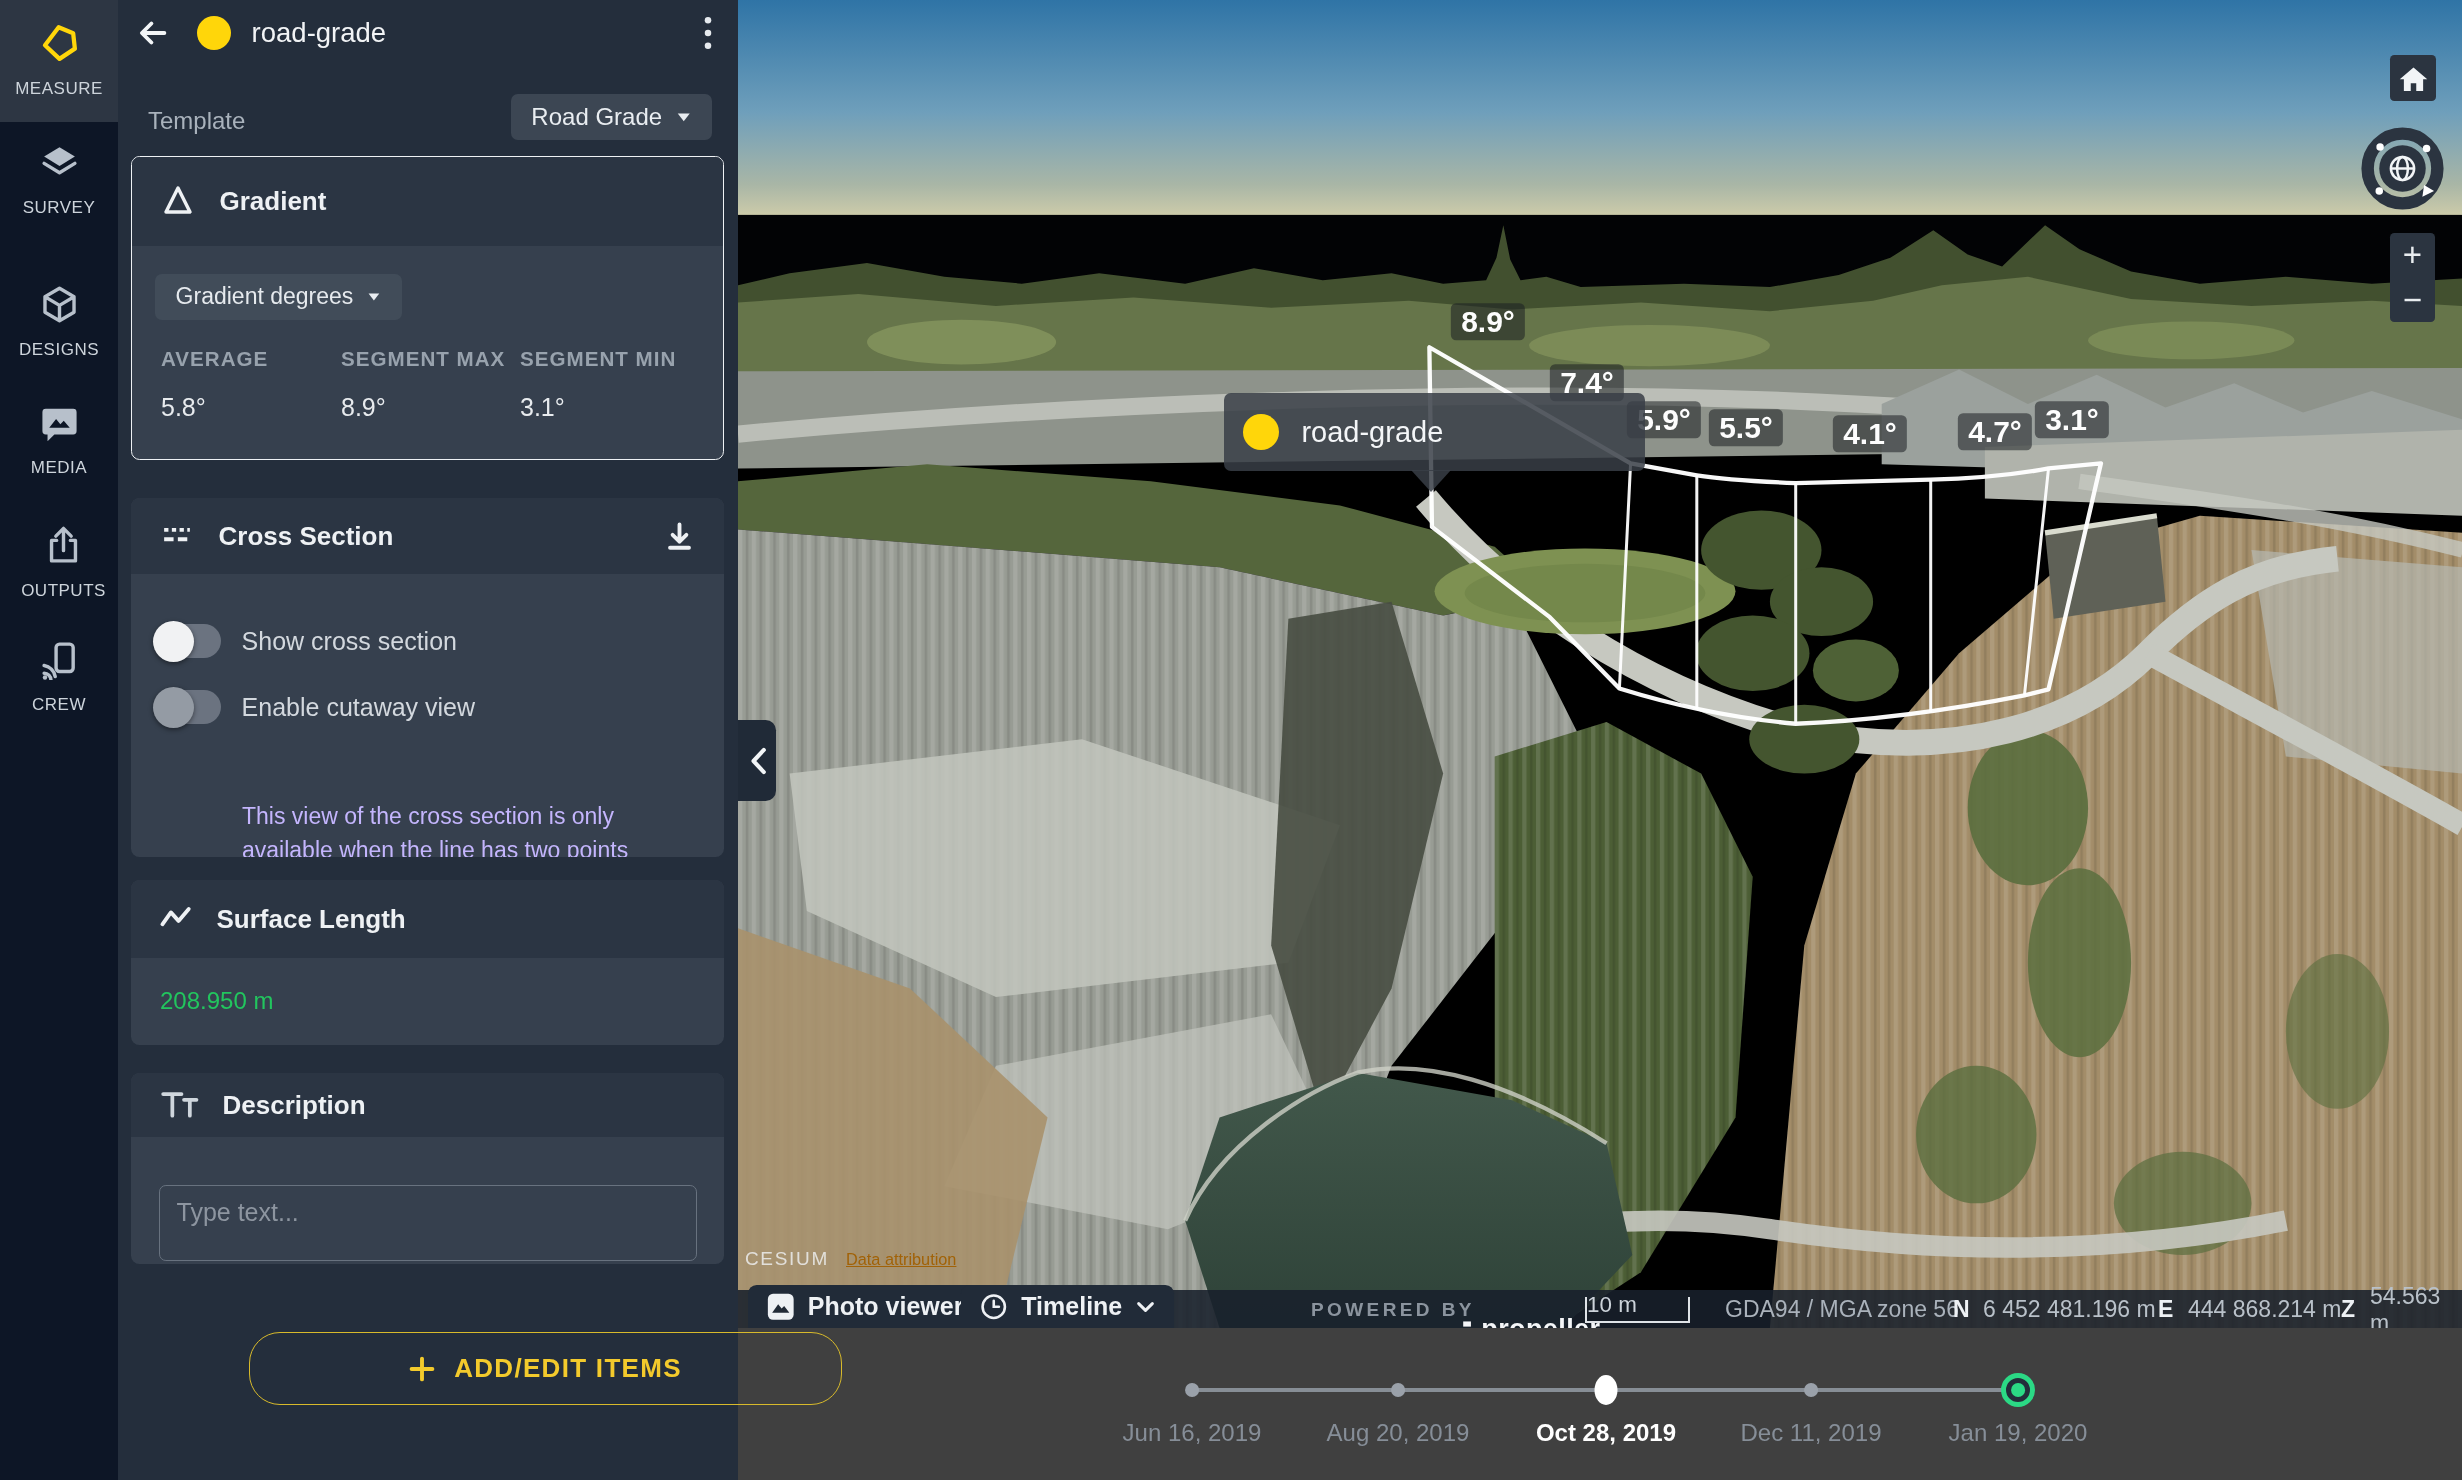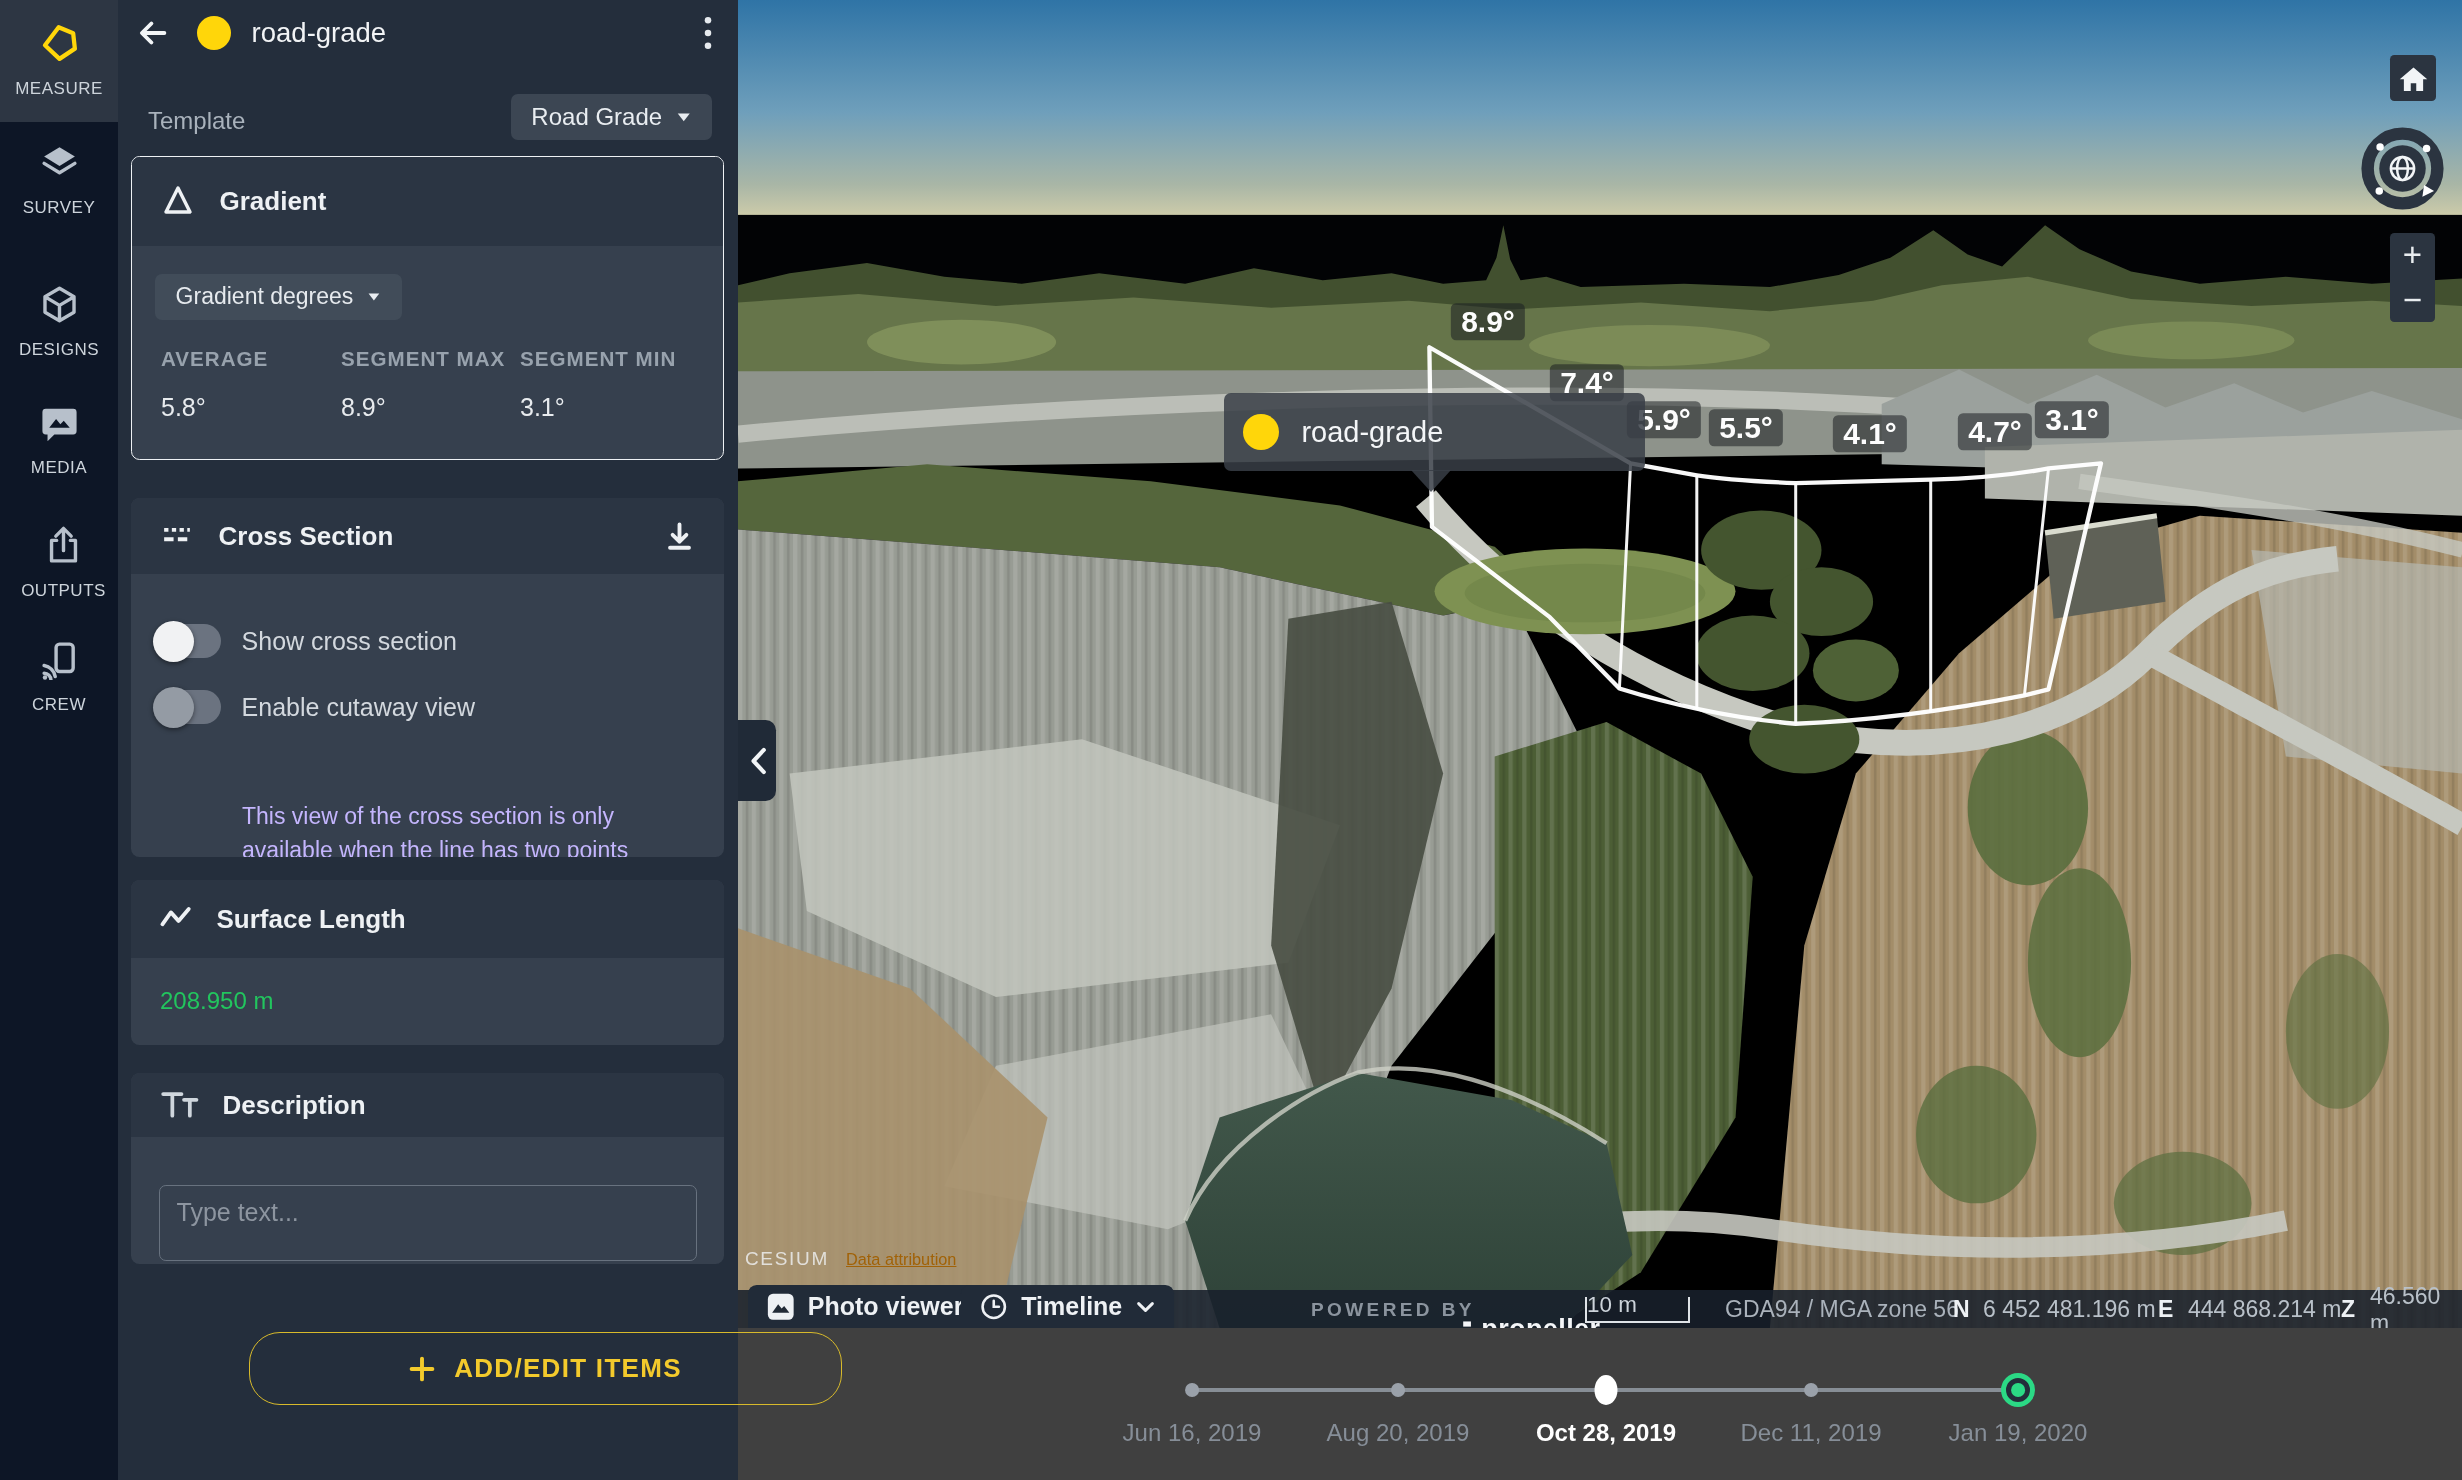--- a/index.html
+++ b/index.html
@@ -450,21 +450,21 @@
     </span>
     <div class="scalebar">
       <span>10 m</span>
     </div>
     <span class="sb-text crs">GDA94 / MGA zone 56</span>
     <span class="sb-text coord-l" style="left:1215px;">N</span>
     <span class="sb-text coord-v" style="left:1245px;">6 452 481.196 m</span>
     <span class="sb-text coord-l" style="left:1420px;">E</span>
     <span class="sb-text coord-v" style="left:1450px;">444 868.214 m</span>
     <span class="sb-text coord-l" style="left:1603px;">Z</span>
-    <span class="sb-text coord-v" style="left:1632px;">46.560 m</span>
+    <span class="sb-text coord-v" style="left:1632px;">54.563 m</span>
   </div>
 
   <div class="timeline-panel">
     <div class="tl-track"></div>
     <div class="tl-dot" style="left:454px;"></div>
     <div class="tl-dot" style="left:660px;"></div>
     <div class="tl-dot selected" style="left:868px;"></div>
     <div class="tl-dot" style="left:1073px;"></div>
     <div class="tl-dot latest" style="left:1280px;"></div>
     <div class="tl-date" style="left:454px;">Jun 16, 2019</div>

